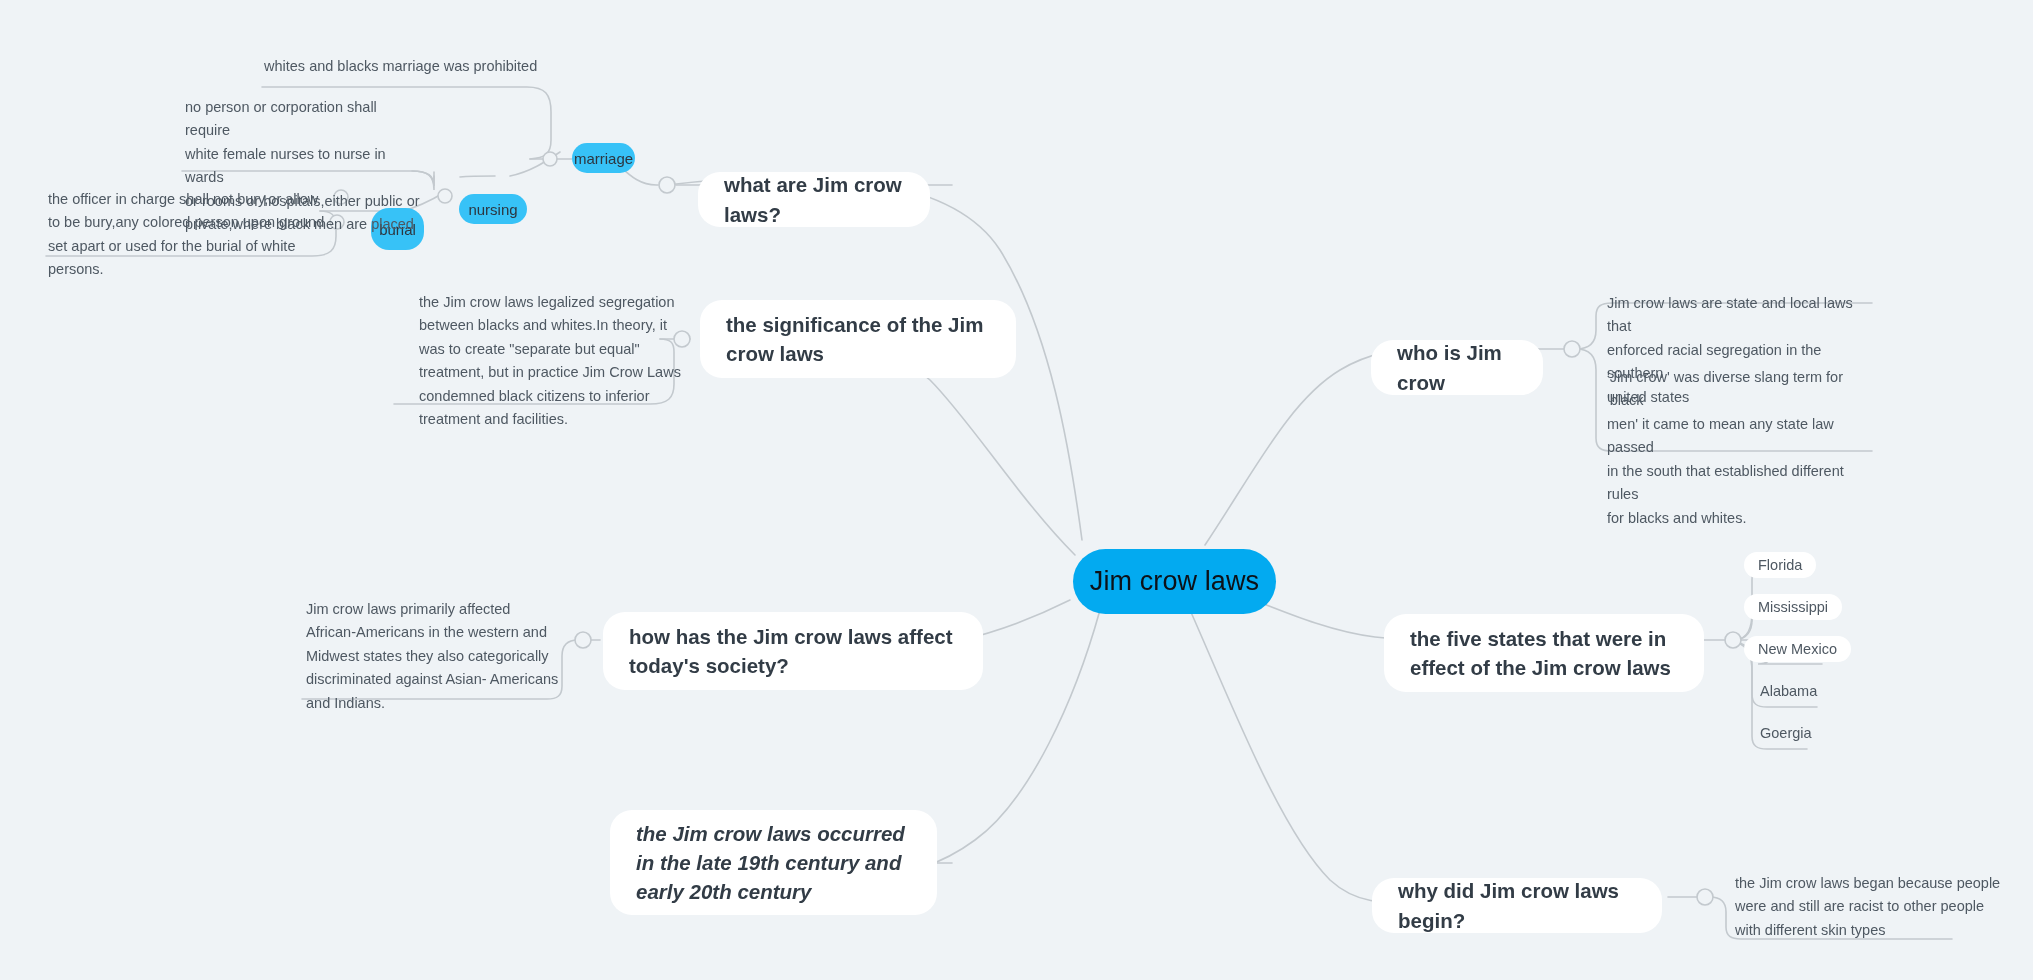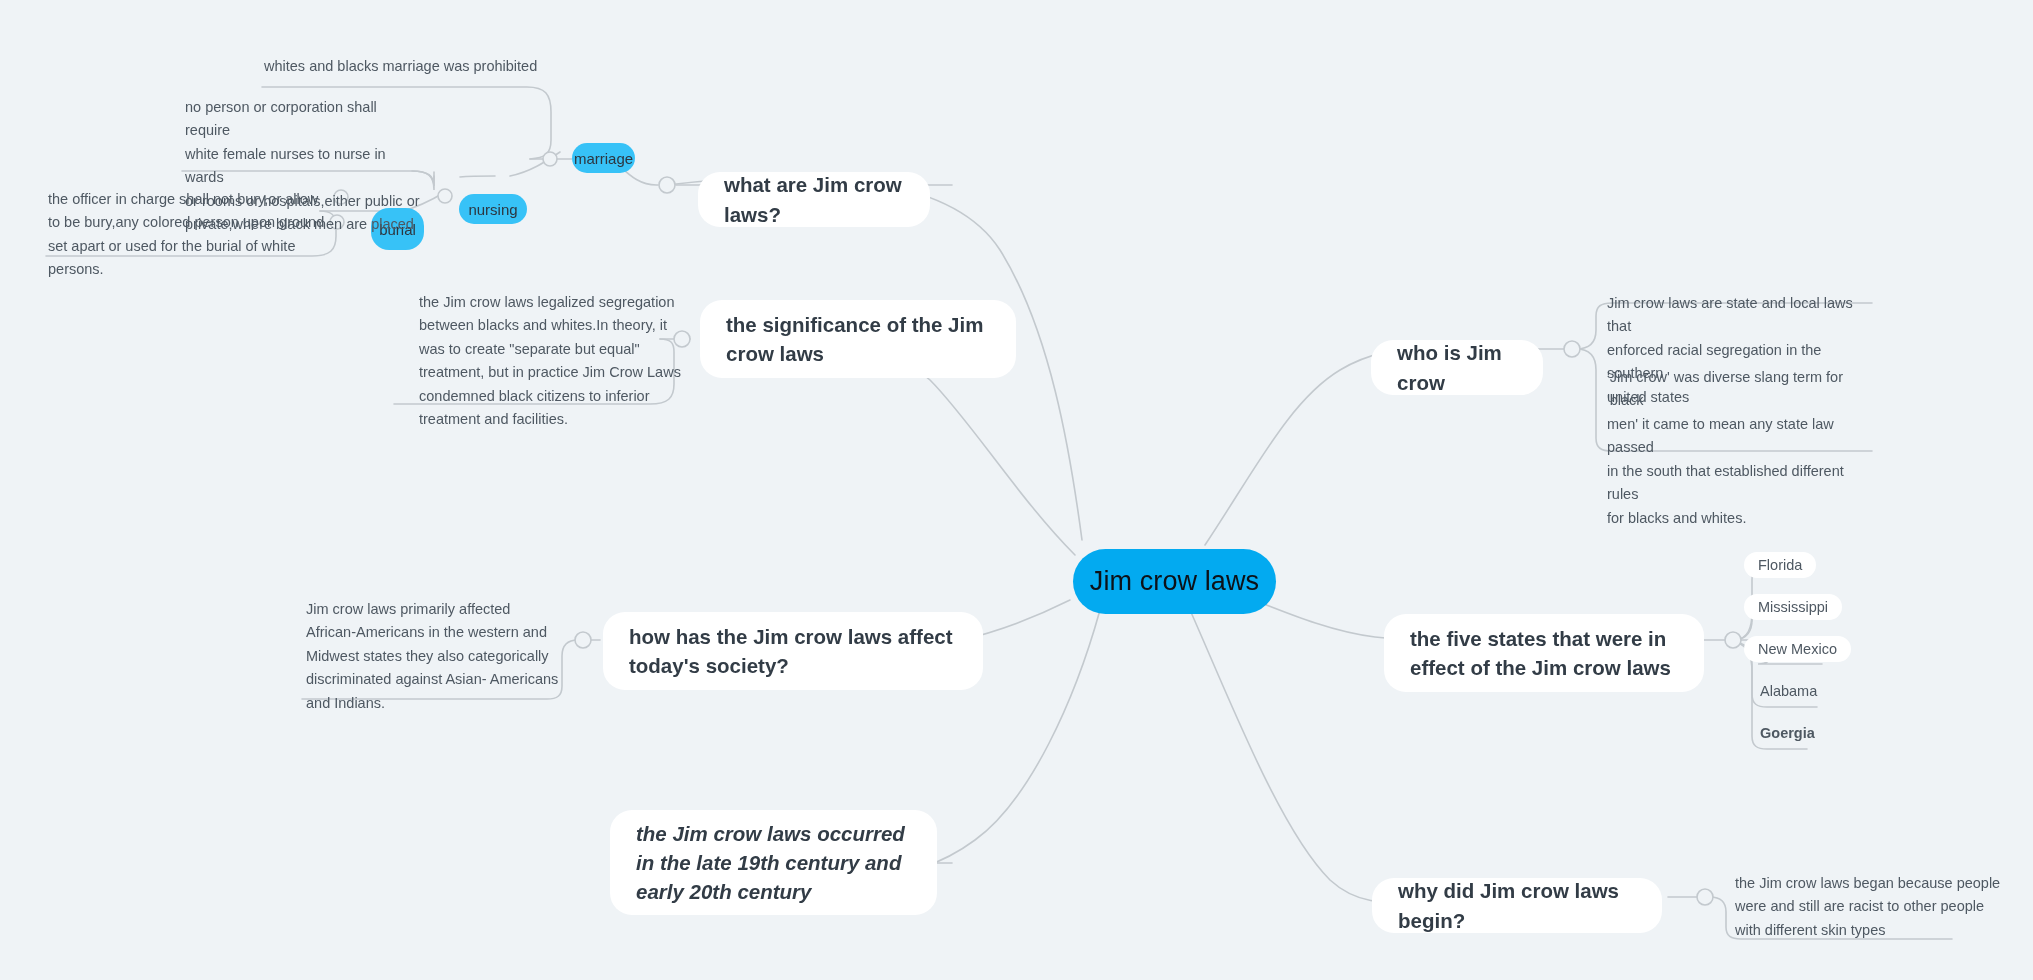--- a/index.html
+++ b/index.html
@@ -204,21 +204,21 @@
   <div class="node card two" style="left:1384px;top:614px;width:320px;height:78px;">the five states that were in effect of the Jim crow laws</div>
 
   <div class="node chip" style="left:1744px;top:552px;">Florida</div>
 
   <div class="node chip" style="left:1744px;top:594px;">Mississippi</div>
 
   <div class="node chip" style="left:1744px;top:636px;">New Mexico</div>
 
   <div class="node chip plain" style="left:1744px;top:678px;">Alabama</div>
 
-  <div class="node chip plain" style="left:1744px;top:720px;font-weight:bold;">Goergia</div>
+  <div class="node chip plain" style="left:1744px;top:720px;">Goergia</div>
 
   <div class="node card" style="left:1372px;top:870px;width:290px;height:55px;margin-top:8px;">why did Jim crow laws begin?</div>
 
   <div class="node leaf" style="left:1735px;top:872px;width:275px;">the Jim crow laws began because people
 were and still are racist to other people
 with different skin types</div>
 
   <div class="node card two" style="left:603px;top:612px;width:380px;height:78px;">how has the Jim crow laws affect today's society?</div>
 
   <div class="node leaf" style="left:306px;top:598px;width:270px;">Jim crow laws primarily affected

